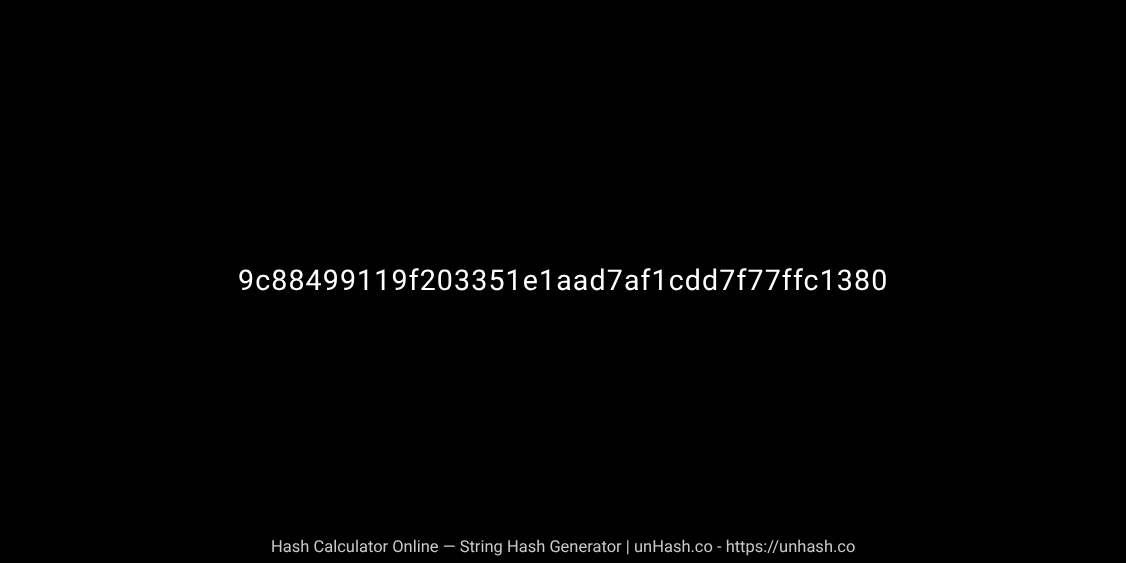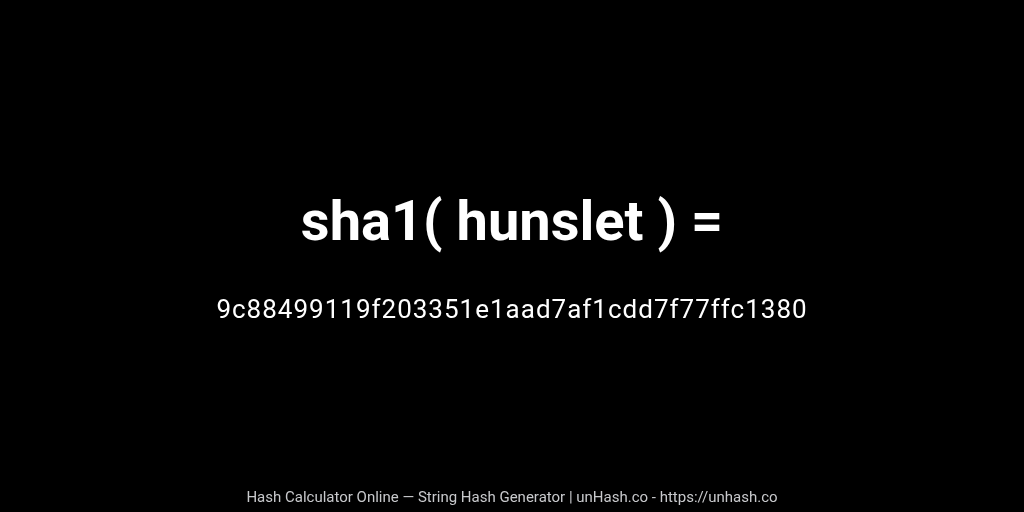--- a/index.html
+++ b/index.html
@@ -51,17 +51,16 @@
     font-size: 15px;
     color: #c8c9cc;
     font-weight: 400;
   }
 </style>
 </head>
 <body>
 
 <div class="container">
   <div class="main-content">
-    <div class="expression">sha1( hunslet ) =</div>
     <div class="result">9c88499119f203351e1aad7af1cdd7f77ffc1380</div>
   </div>
   <div class="footer">Hash Calculator Online — String Hash Generator | unHash.co - https://unhash.co</div>
 </div>
 
 </body></html>

